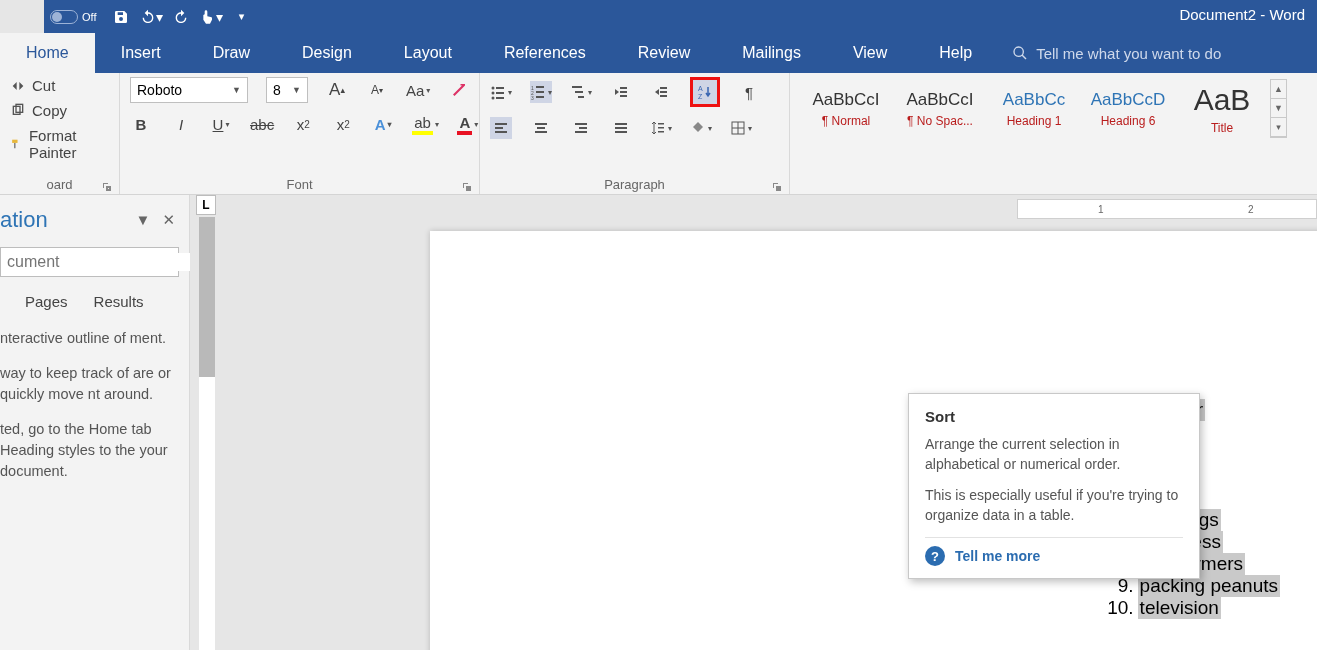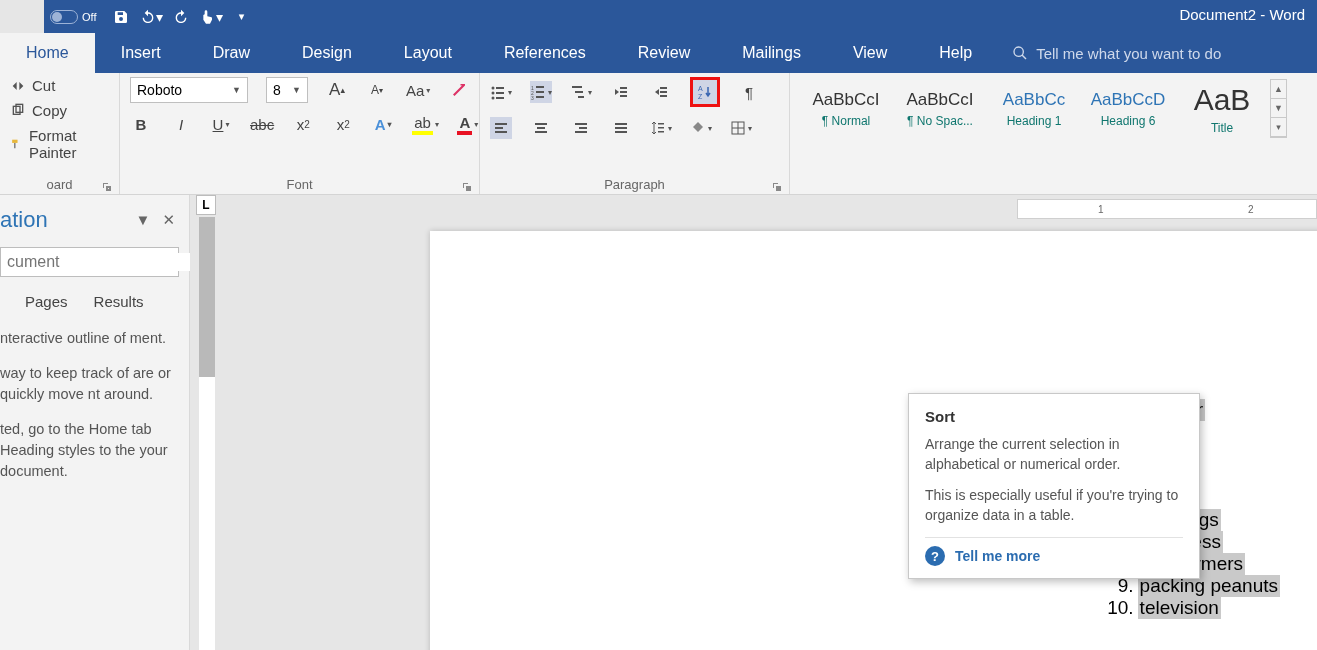--- a/index.html
+++ b/index.html
@@ -50,21 +50,21 @@
   
   .para-rows{display:flex;flex-direction:column;gap:10px;}
   .sort-hl{border:3px solid #e11; padding:1px; background:#cfd5e5;}
 
   
   .styles{display:flex;gap:2px;align-items:flex-start;padding-top:2px;}
   .style-tile{border:1px solid transparent;width:92px;height:60px;display:flex;flex-direction:column;align-items:center;justify-content:center;gap:4px;}
   .style-tile .sample{font-size:17px;color:#333;}
   .style-tile .sample.blue{color:#2e74b5;}
   .style-tile .sample.big{font-size:30px;}
-  .style-tile .stname{font-size:12px;color:#0f766e; white-space:nowrap; max-width:88px; overflow:hidden; text-overflow:ellipsis;}
+  .style-tile .stname{font-size:12px;color:#b91c1c; white-space:nowrap; max-width:88px; overflow:hidden; text-overflow:ellipsis;}
   .styles-scroll{display:flex;flex-direction:column;border:1px solid #c9c9c9;}
   .styles-scroll div{width:15px;height:19px;display:flex;align-items:center;justify-content:center;font-size:9px;color:#666;border-bottom:1px solid #c9c9c9;}
 
   
   .workspace{display:flex; height:455px;}
   .navpane{width:190px;background:#f3f3f3;border-right:1px solid #d9d9d9;padding:8px 10px 8px 0; font-size:14px;color:#444;}
   .nav-head{display:flex;align-items:center;justify-content:space-between;color:#2e74b5;font-size:22px;padding:4px 4px 14px 0;}
   .nav-head .icons{display:flex;gap:12px;color:#666;font-size:15px;}
   .searchbox{display:flex;align-items:center;background:#fff;border:1px solid #bdbdbd;height:30px;padding:0 6px;margin-bottom:16px;}
   .searchbox input{border:none;outline:none;flex:1;font-size:16px;}

